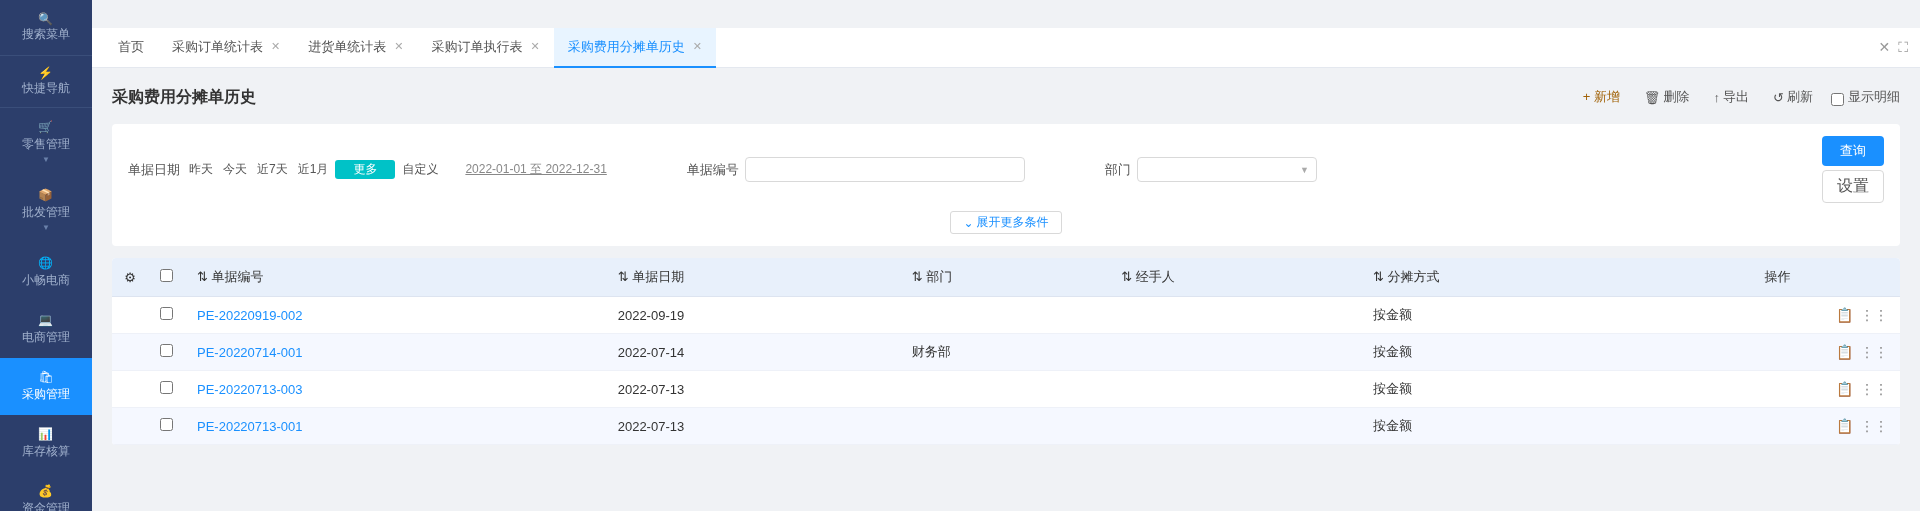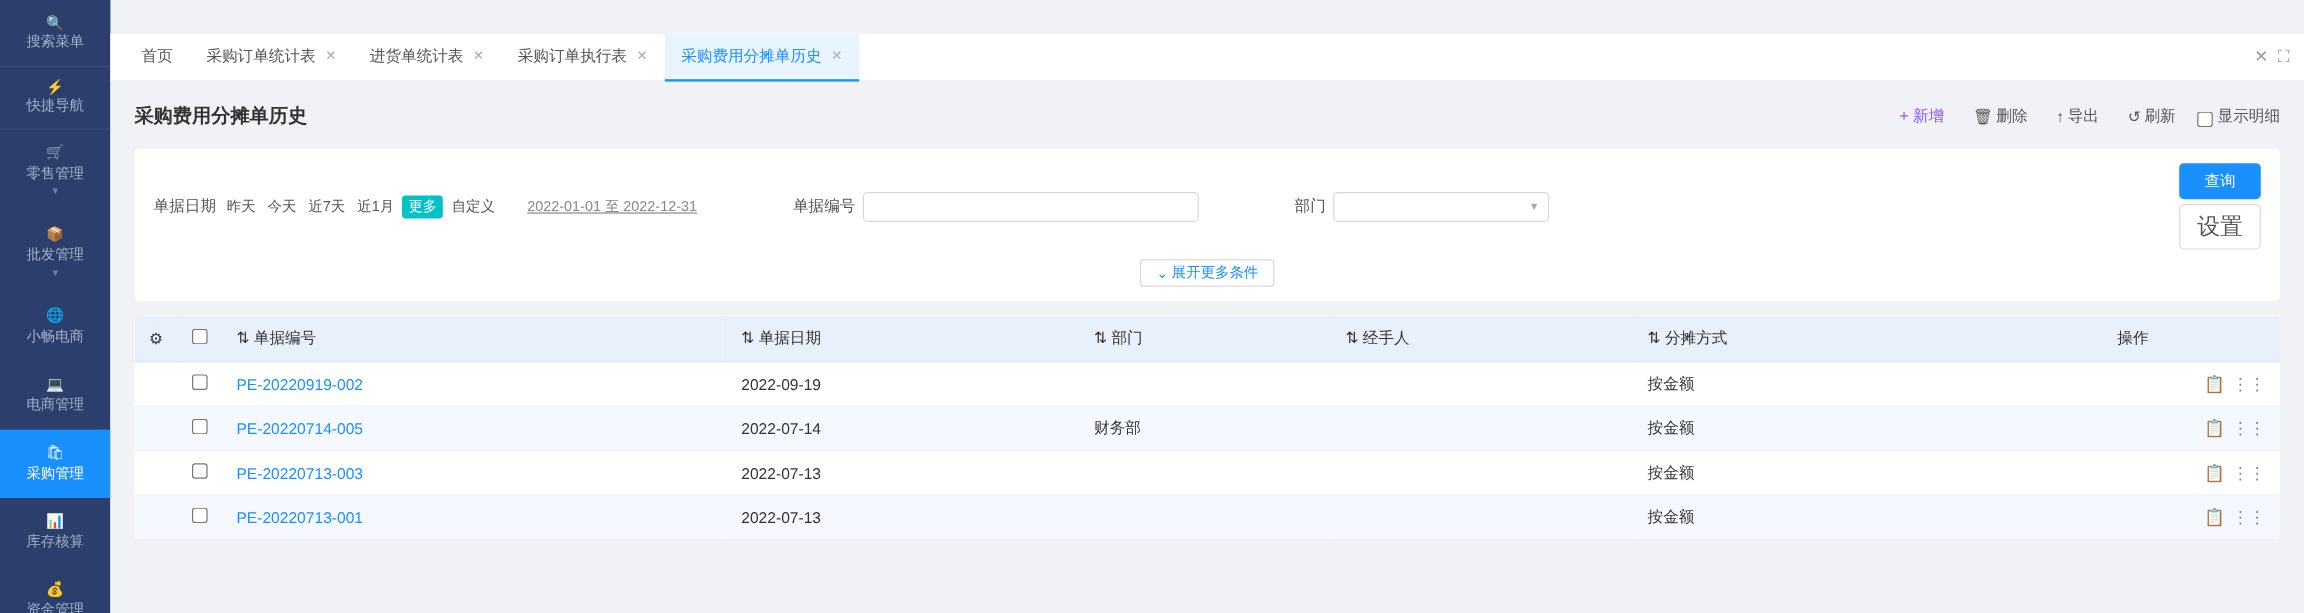--- a/index.html
+++ b/index.html
@@ -26,40 +26,40 @@
     .tab-actions { margin-left: auto; display: flex; gap: 8px; color: #999; font-size: 14px; cursor: pointer; }
     
     
     .page-body { flex: 1; padding: 16px 20px; overflow: auto; }
     
     
     .page-header { display: flex; align-items: center; justify-content: space-between; margin-bottom: 14px; }
     .page-title { font-size: 16px; font-weight: bold; color: #333; }
     .header-actions { display: flex; gap: 12px; align-items: center; }
     .action-btn { display: flex; align-items: center; gap: 3px; font-size: 13px; color: #555; cursor: pointer; background: none; border: none; padding: 4px 6px; }
-    .action-btn.add { color: #8b5cf6; }
+    .action-btn.add { color: #a16207; }
     .action-btn.del { color: #555; }
     .show-col-checkbox { display: flex; align-items: flex-end; gap: 4px; font-size: 13px; color: #555; cursor: pointer; }
     .show-col-checkbox input { cursor: pointer; }
     
     
     .filter-area { background: #fff; border-radius: 4px; padding: 12px 16px; margin-bottom: 12px; }
     .filter-row { display: flex; align-items: center; gap: 20px; flex-wrap: wrap; }
     .filter-item { display: flex; align-items: center; gap: 6px; }
     .filter-label { color: #555; font-size: 13px; white-space: nowrap; }
     .date-shortcuts { display: flex; gap: 4px; align-items: center; }
     .date-shortcut { font-size: 12px; color: #555; cursor: pointer; padding: 1px 3px; }
-    .date-shortcut.more { background: #00c2c7; color: #fff; border-radius: 3px; padding: 1px 5px; }
+    .date-shortcut.more { background: #00c2c7; color: #fff; border-radius: 3px; padding: 1px 18px; }
     .date-range { font-size: 12px; color: #888; margin-left: 4px; text-decoration: underline; }
     .filter-input { border: 1px solid #d9d9d9; border-radius: 4px; padding: 4px 8px; font-size: 13px; width: 240px; outline: none; }
     .dept-select { border: 1px solid #d9d9d9; border-radius: 4px; padding: 4px 8px; font-size: 13px; width: 180px; background: #fff; appearance: none; outline: none; cursor: pointer; }
     .dept-wrapper { position: relative; display: inline-block; }
     .dept-wrapper::after { content: "▼"; font-size: 9px; position: absolute; right: 8px; top: 50%; transform: translateY(-50%); color: #aaa; pointer-events: none; }
     .query-btn { background: #1a90ff; color: #fff; border: none; border-radius: 4px; padding: 6px 18px; font-size: 13px; cursor: pointer; }
-    .settings-btn { background: #fff; color: #555; border: 1px solid #d9d9d9; border-radius: 4px; padding: 5px 14px; font-size: 19px; cursor: pointer; }
+    .settings-btn { background: #fff; color: #555; border: 1px solid #d9d9d9; border-radius: 4px; padding: 5px 14px; font-size: 16px; cursor: pointer; }
     .expand-more { display: flex; justify-content: center; margin-top: 8px; }
     .expand-btn { font-size: 12px; color: #1a90ff; cursor: pointer; display: flex; align-items: center; gap: 3px; border: 1px solid #d9d9d9; border-radius: 3px; padding: 2px 12px; background: #fff; }
     
     
     .table-container { background: #fff; border-radius: 4px; overflow: hidden; }
     table { width: 100%; border-collapse: collapse; }
     thead tr { background: #e8f0fb; }
     th { padding: 10px 12px; font-size: 13px; color: #333; font-weight: 500; border-bottom: 1px solid #dde4f0; white-space: nowrap; text-align: left; }
     tbody tr { border-bottom: 1px solid #eef1f8; }
     tbody tr:nth-child(odd) { background: #fff; }
@@ -242,21 +242,21 @@
           <button class="op-icon">📋</button>
           <button class="op-icon">⋮⋮</button>
         </div>
       </td>
     </tr>
               <tr>
       <td class="settings-col"></td>
       <td class="checkbox-cell">
         <input type="checkbox" style="">
       </td>
-      <td class="link">PE-20220714-005</td>
+      <td class="link">PE-20220714-001</td>
       <td>2022-07-14</td>
       <td>财务部</td>
       <td></td>
       <td>按金额</td>
       <td>
         <div class="op-cell">
           <button class="op-icon">📋</button>
           <button class="op-icon">⋮⋮</button>
         </div>
       </td>

